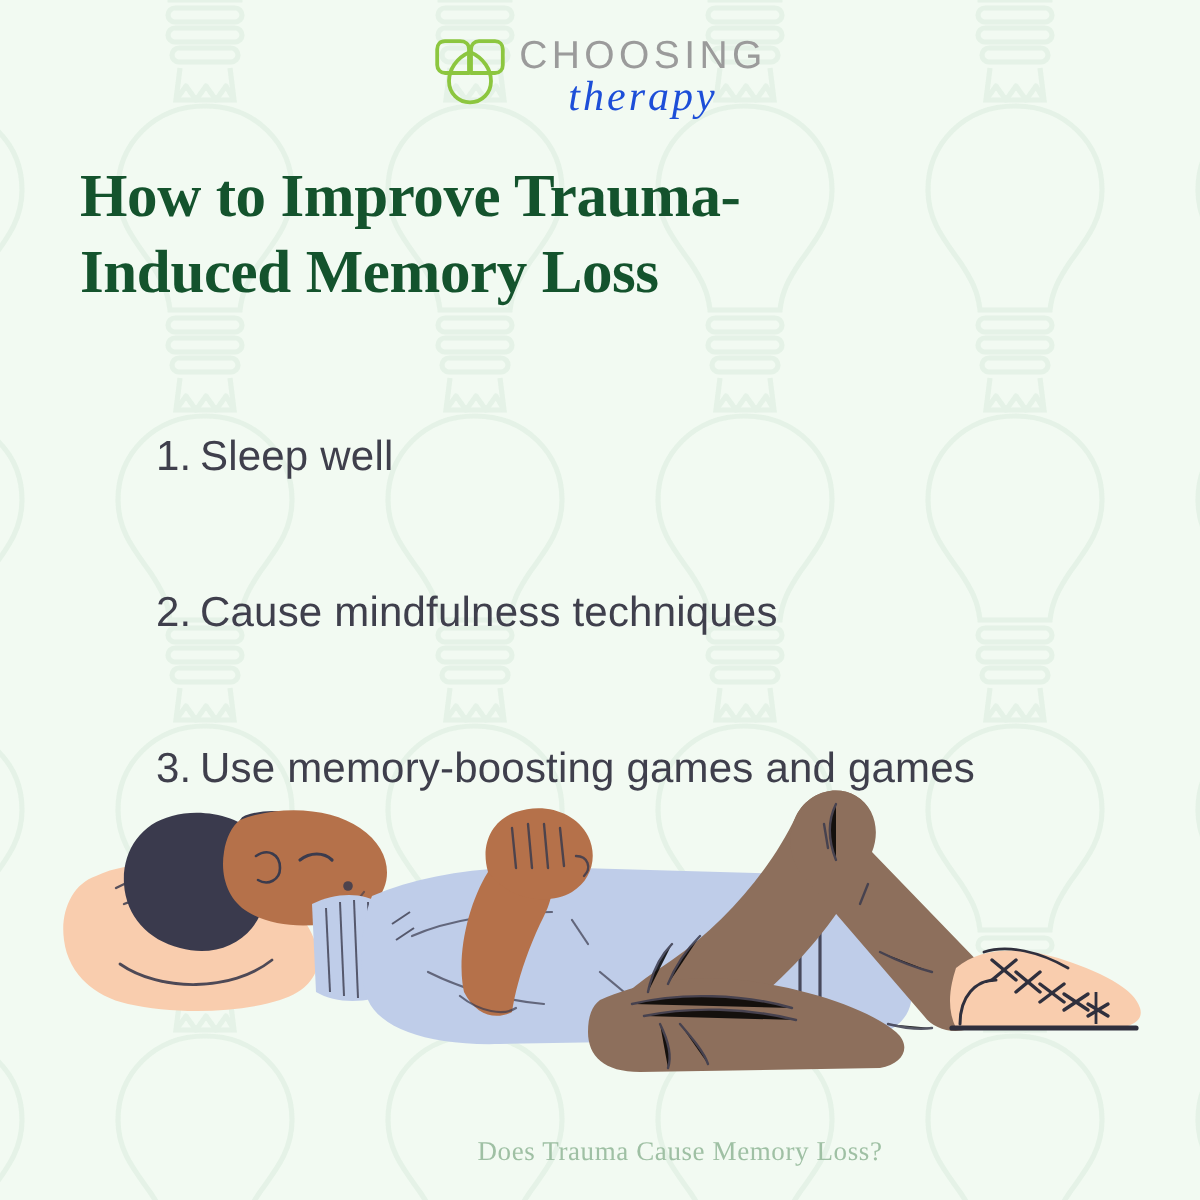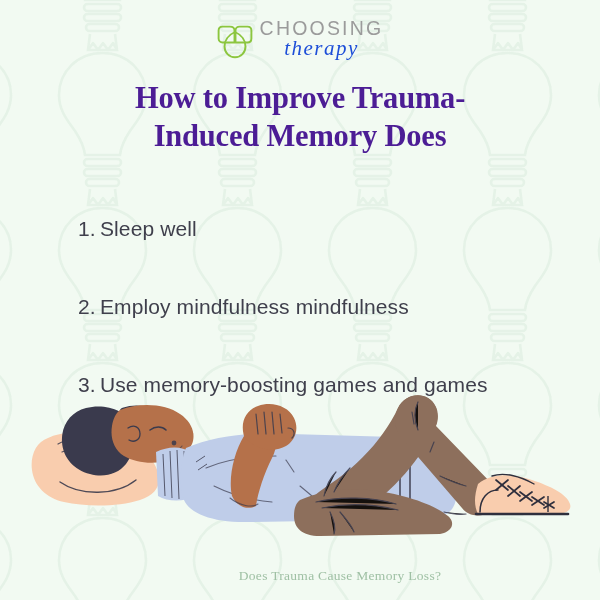--- a/index.html
+++ b/index.html
@@ -34,21 +34,21 @@
     left: 0;
     width: 600px;
     height: 58px;
     z-index: 3;
     display: flex;
     align-items: center;
     justify-content: center;
   }
   #logo-inner {
     display: flex;
-    align-items: flex-end;
+    align-items: flex-start;
     gap: 7px;
   }
   .logo-words {
     display: flex;
     flex-direction: column;
     align-items: center;
     line-height: 1;
   }
   .logo-choosing {
     font-family: "Liberation Sans", sans-serif;
@@ -65,26 +65,26 @@
     margin-top: -1px;
     letter-spacing: 1.5px;
   }
   
   #title {
     position: absolute;
     top: 80px;
     left: 40px;
     width: 520px;
     z-index: 3;
-    text-align: center;
+    text-align: left;
     font-family: "Liberation Serif", serif;
     font-weight: bold;
     font-size: 30.5px;
     line-height: 1.23;
-    color: #4c1d95;
+    color: #14532d;
     letter-spacing: -0.2px;
   }
   
   #list {
     position: absolute;
     top: 178px;
     left: 78px;
     width: 470px;
     z-index: 3;
   }
@@ -202,31 +202,31 @@
       </svg>
       <div class="logo-words">
         <span class="logo-choosing">CHOOSING</span>
         <span class="logo-therapy">therapy</span>
       </div>
     </div>
   </div>
 
   <div id="title">
     <div>How to Improve Trauma-</div>
-    <div>Induced Memory Does</div>
+    <div>Induced Memory Loss</div>
   </div>
 
   <div id="list">
     <div class="list-row">
       <span class="list-num">1.</span>
       <span class="list-txt">Sleep well</span>
     </div>
     <div class="list-row">
       <span class="list-num">2.</span>
-      <span class="list-txt">Employ mindfulness mindfulness</span>
+      <span class="list-txt">Cause mindfulness techniques</span>
     </div>
     <div class="list-row">
       <span class="list-num">3.</span>
       <span class="list-txt">Use memory-boosting games and games</span>
     </div>
   </div>
 
   <svg id="illustration" viewBox="0 0 600 250" width="600" height="250">
 
     <g>

